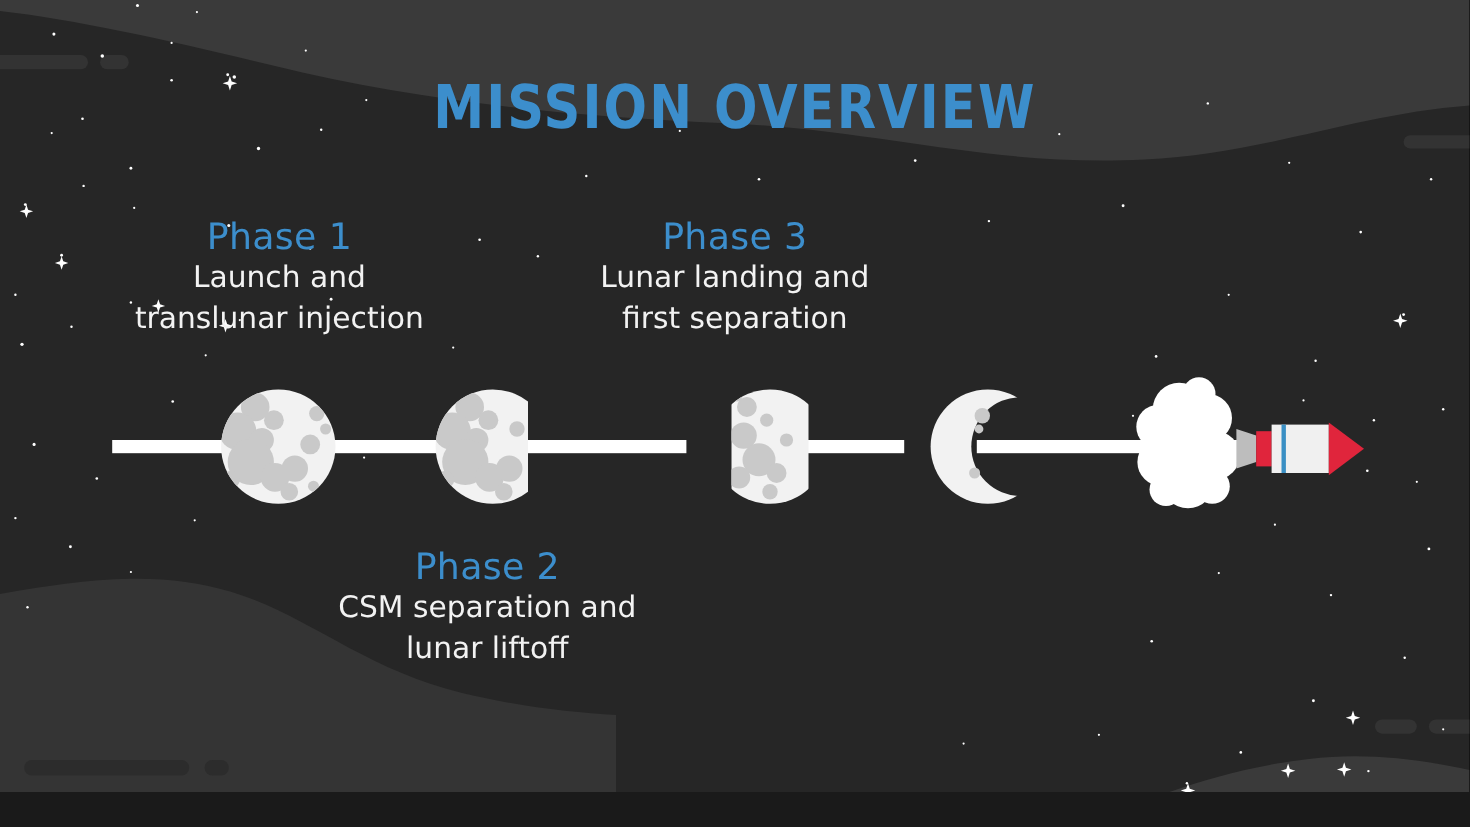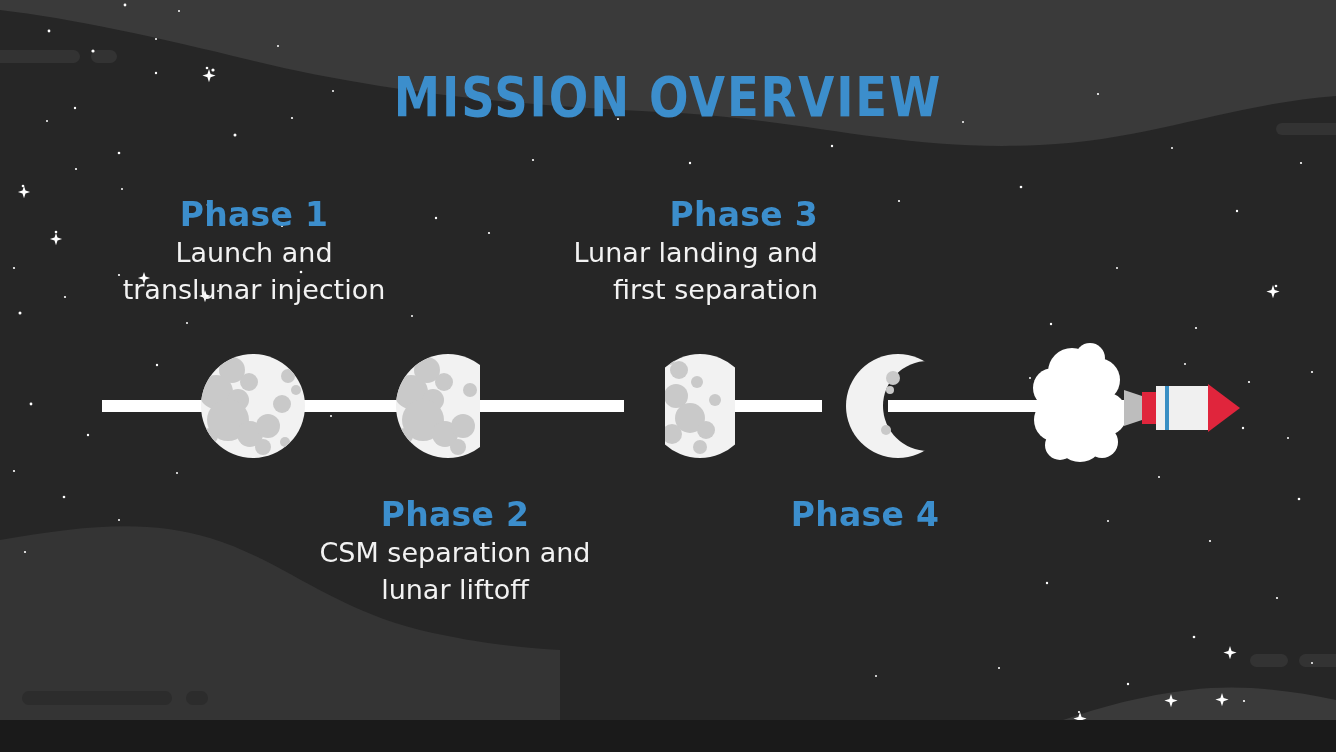--- a/index.html
+++ b/index.html
@@ -37,39 +37,39 @@
     letter-spacing:2px;
     transform:scaleX(0.94);
     text-transform:uppercase;
     line-height:1;
   }
 
   
   .phase-block { position:absolute; text-align:center; }
   .phase-title {
     color:#3c8ecc;
-    font-weight:bold;
+    font-weight:normal;
     font-size:33px;
     line-height:1.18;
     font-family:"DejaVu Sans","Liberation Sans",sans-serif;
     letter-spacing:0.3px;
   }
   .phase-desc {
     color:#f2f2f2;
     font-size:27px;
     line-height:1.36;
     margin-top:0;
     font-family:"DejaVu Sans","Liberation Sans",sans-serif;
     font-weight:400;
     white-space:pre-line;
   }
 
   #phase1 { left:104px;  top:196px; width:300px; }
-  #phase3 { left:518px;  top:196px; width:300px;text-align:right; }
-  #phase2 { left:304px;  top:496px; width:302px; }
+  #phase3 { left:518px;  top:196px; width:300px; }
+  #phase2 { left:292px;  top:496px; width:302px; }
   #phase4 { left:712px;  top:496px; width:306px; }
 
   
   #timeline { position:absolute; left:0; top:330px; width:1336px; height:160px; }
   #timeline svg { display:block; }
 </style>
 </head>
 <body>
 
 <div id="slide">
@@ -333,16 +333,15 @@
 first separation</div>
   </div>
 
   <div class="phase-block" id="phase2">
     <div class="phase-title">Phase 2</div>
     <div class="phase-desc">CSM separation and
 lunar liftoff</div>
   </div>
 
   <div class="phase-block" id="phase4">
-    <div class="phase-title">Phase 4</div>
   </div>
 
 </div>
 
 </body></html>

